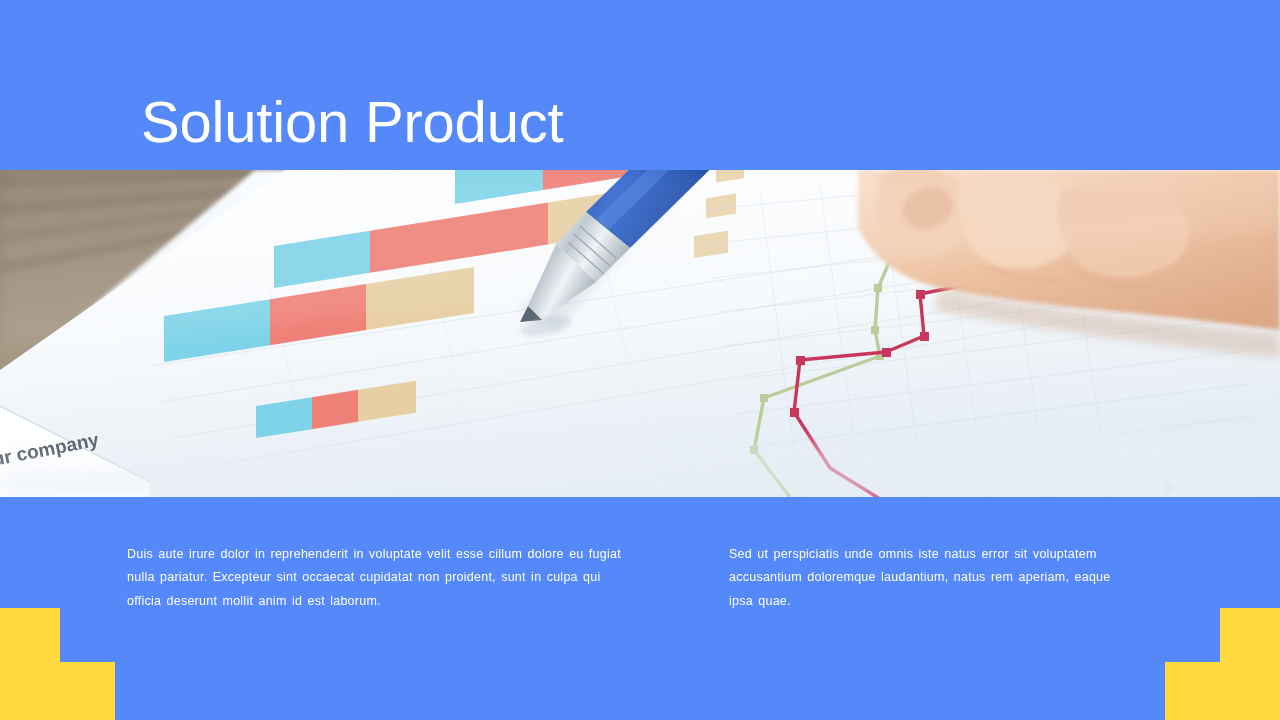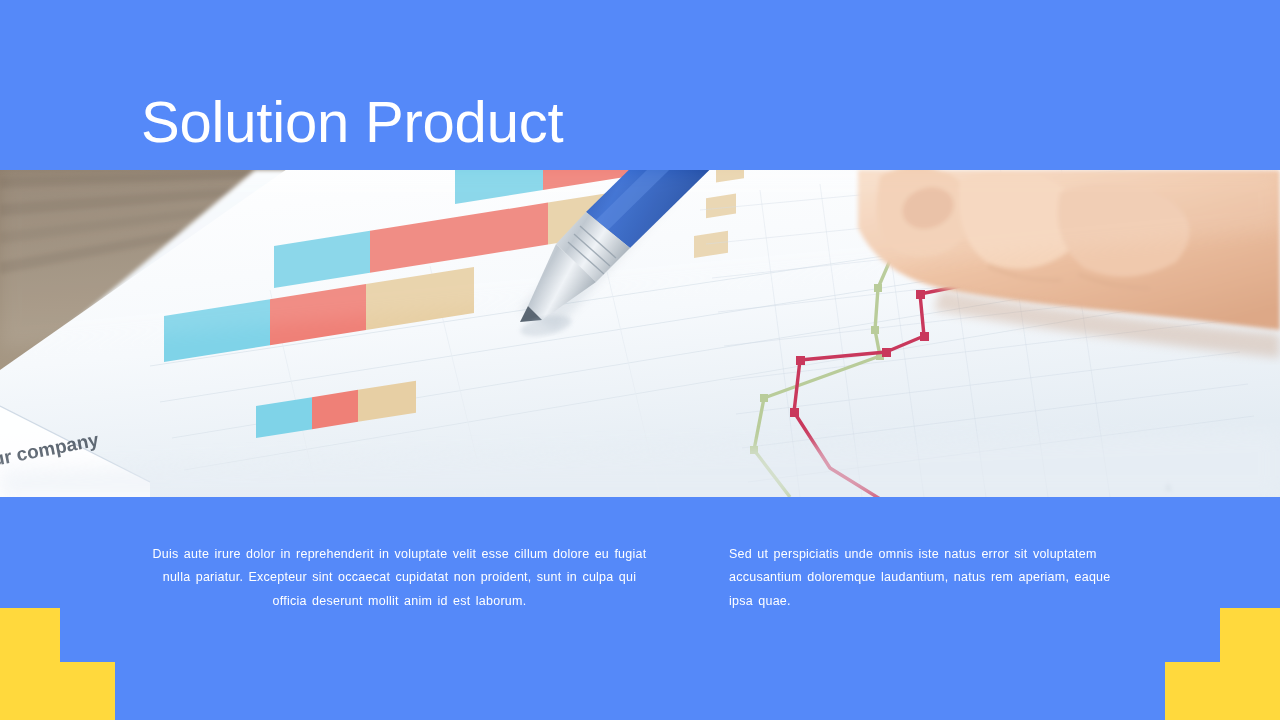--- a/index.html
+++ b/index.html
@@ -55,21 +55,21 @@
   }
   .col {
     position: absolute;
     top: 33px;
     color: #ffffff;
     font-size: 12.5px;
     line-height: 23.5px;
     letter-spacing: 0.25px;
     word-spacing: 1.6px;
   }
-  .col-left  { left: 152px; width: 495px; text-align: center; }
+  .col-left  { left: 127px; width: 495px; }
   .col-right { left: 729px; width: 410px; }
 
   
   .step {
     position: absolute;
     background: #ffd93d;
   }
   .step-l1 { left: 0px;    top: 608px; width: 60px;  height: 112px; }
   .step-l2 { left: 0px;    top: 662px; width: 115px; height: 58px;  }
   .step-r1 { left: 1220px; top: 608px; width: 60px;  height: 112px; }

